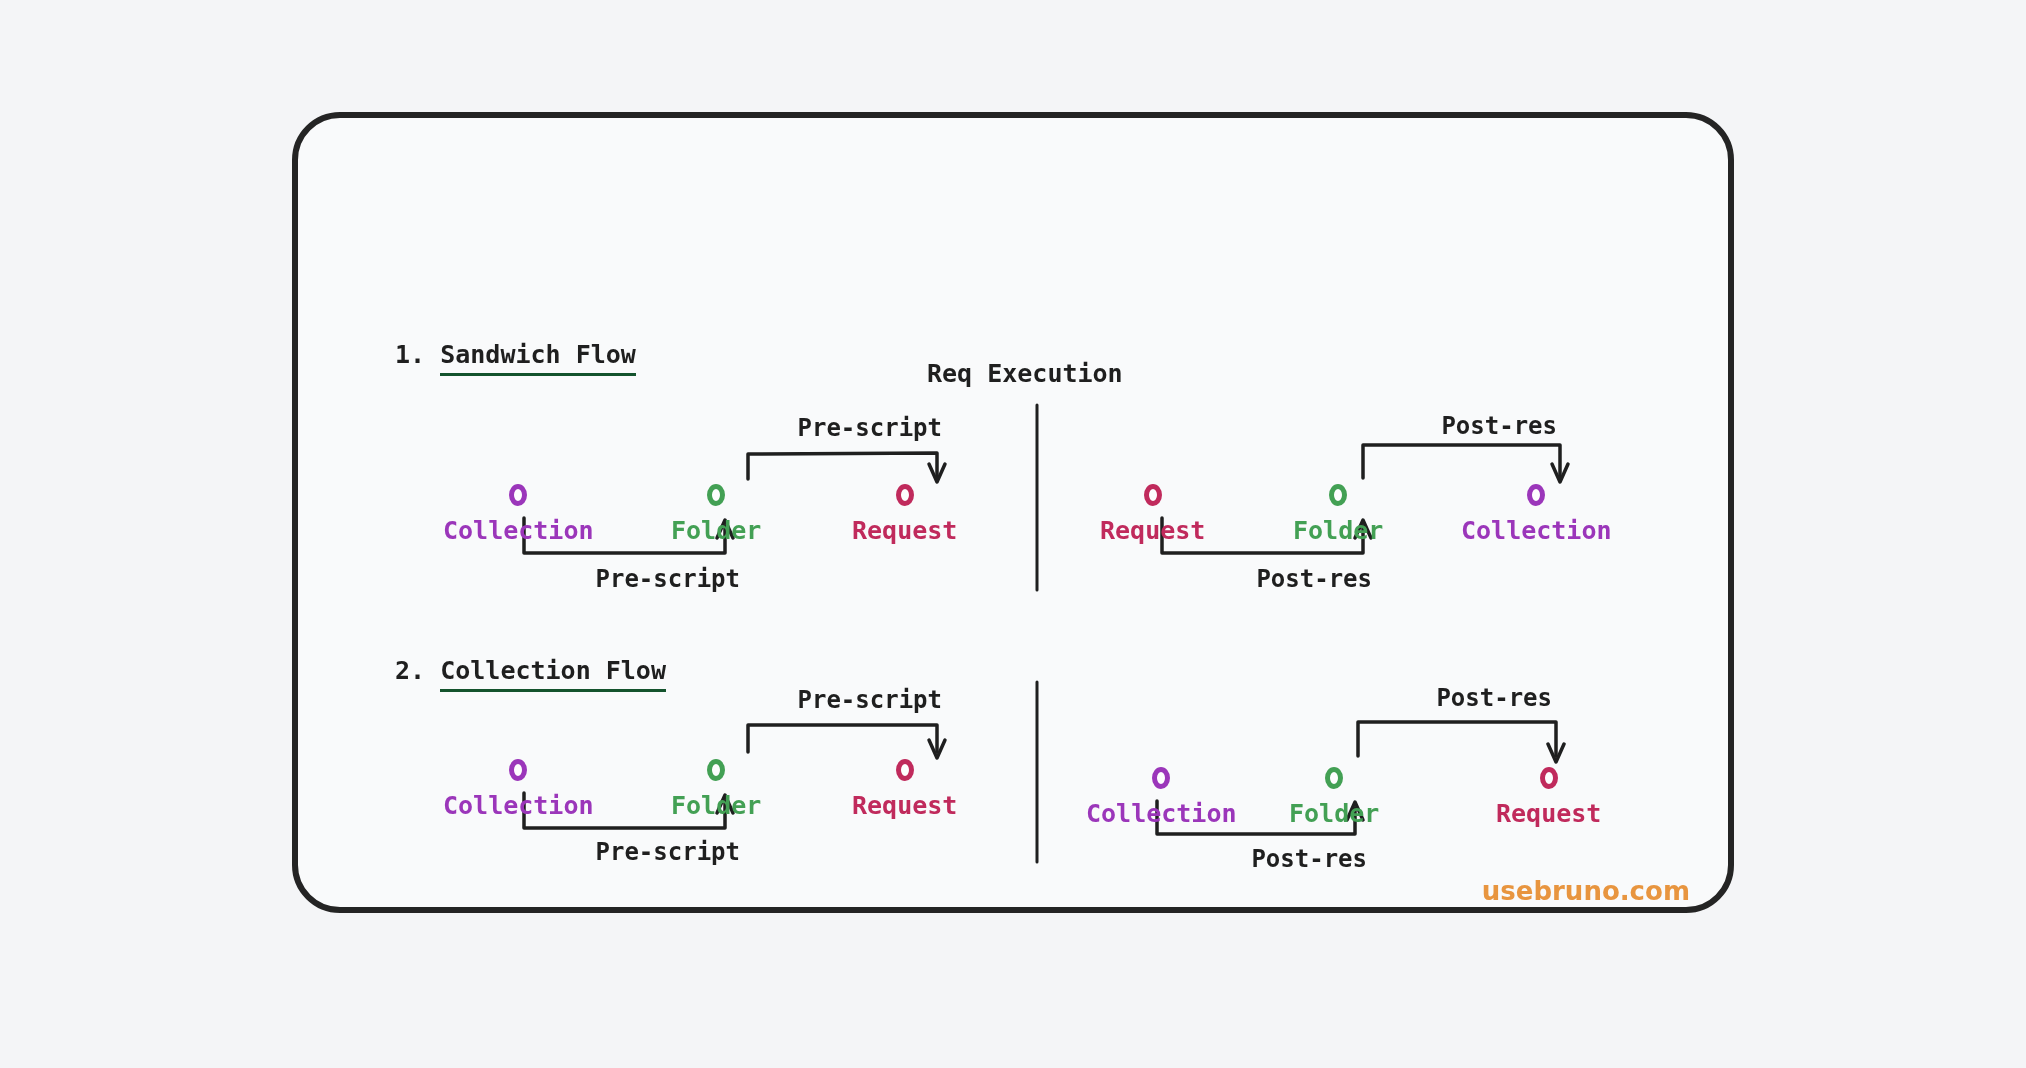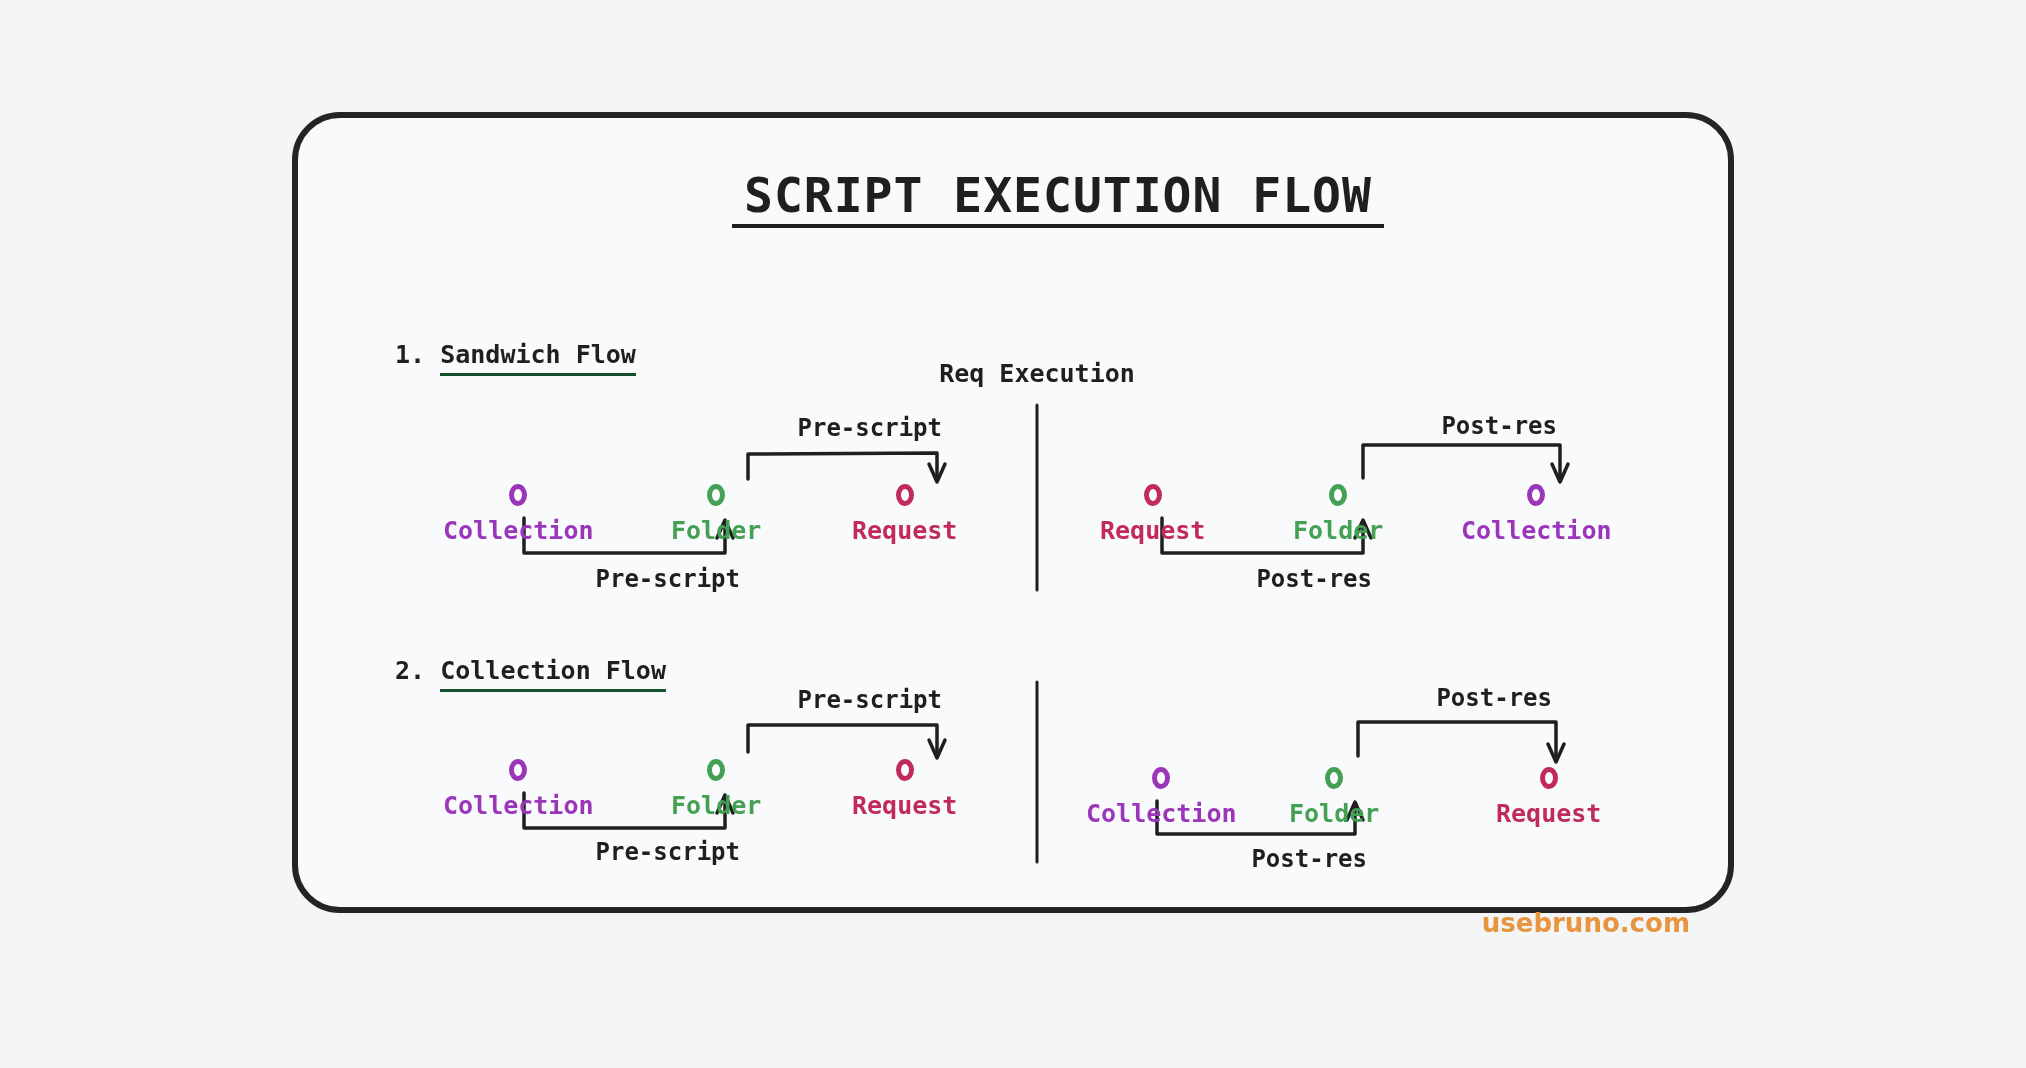--- a/index.html
+++ b/index.html
@@ -18,41 +18,41 @@
   
   .title-wrap{position:absolute;left:440px;top:56px;}
   .title{
     font-size:48px;font-weight:bold;letter-spacing:1px;line-height:54px;
     padding:0 12px 2px 12px;border-bottom:4px solid #1f1f1f;white-space:nowrap;
   }
   
   .heading{font-size:25px;font-weight:bold;white-space:nowrap;line-height:30px;}
   .heading .underlined{border-bottom:3px solid #14532d;padding-bottom:4px;}
   
-  .mid-label{font-size:25px;font-weight:bold;width:220px;text-align:center;line-height:28px;}
+  .mid-label{font-size:25px;font-weight:bold;width:220px;line-height:28px;}
   
   .script-label{font-size:24px;font-weight:bold;width:220px;text-align:right;line-height:28px;white-space:nowrap;}
   
   .node{
     position:absolute;height:32px;display:flex;align-items:center;gap:9px;
     font-size:25px;font-weight:bold;white-space:nowrap;line-height:32px;flex-direction:column;
   }
   .dot{
     display:inline-block;width:8px;height:12px;
     border:5px solid currentColor;border-radius:50%;
     background:#fdfdfe;box-sizing:content-box;flex:0 0 auto;
   }
   
   svg.wires{position:absolute;left:0;top:0;width:1442px;height:801px;}
   svg.wires path{fill:none;stroke:#1f1f1f;stroke-width:3.5;stroke-linecap:round;stroke-linejoin:round;}
   svg.wires path.divider{stroke-width:3;}
   
   .watermark{
     position:absolute;right:44px;top:764px;
-    font-family:"DejaVu Sans", sans-serif;font-size:26px;font-weight:bold;margin-top:32px;
+    font-family:"DejaVu Sans", sans-serif;font-size:26px;font-weight:bold;
   }
 </style>
 </head>
 <body>
 
 <div id="stage">
   <div id="card">
     <div id="card-inner">
 
       <svg class="wires" viewBox="0 0 1442 801" aria-hidden="true">
@@ -74,23 +74,20 @@
         <path d="M637 628 L645 646 L653 628"></path>
         <path d="M232 681 L232 716 L433 716 L433 689"></path>
         <path d="M425 701 L433 683 L441 701"></path>
 
         <path d="M1066 644 L1066 610 L1264 610 L1264 644"></path>
         <path d="M1256 632 L1264 650 L1272 632"></path>
         <path d="M865 689 L865 722 L1063 722 L1063 696"></path>
         <path d="M1055 708 L1063 690 L1071 708"></path>
       </svg>
 
-      <div class="title-wrap">
-        <div class="title">SCRIPT EXECUTION FLOW</div>
-      </div>
 
       <div class="abs mid-label" style="left:635px;top:248px;">Req Execution</div>
 
       <div class="abs heading" style="left:103px;top:228px;">
         <span>1.</span>&nbsp;<span class="underlined">Sandwich Flow</span>
       </div>
 
       <div class="abs script-label" style="left:430px;top:302px;">Pre-script</div>
       <div class="abs script-label" style="left:228px;top:453px;">Pre-script</div>
 

